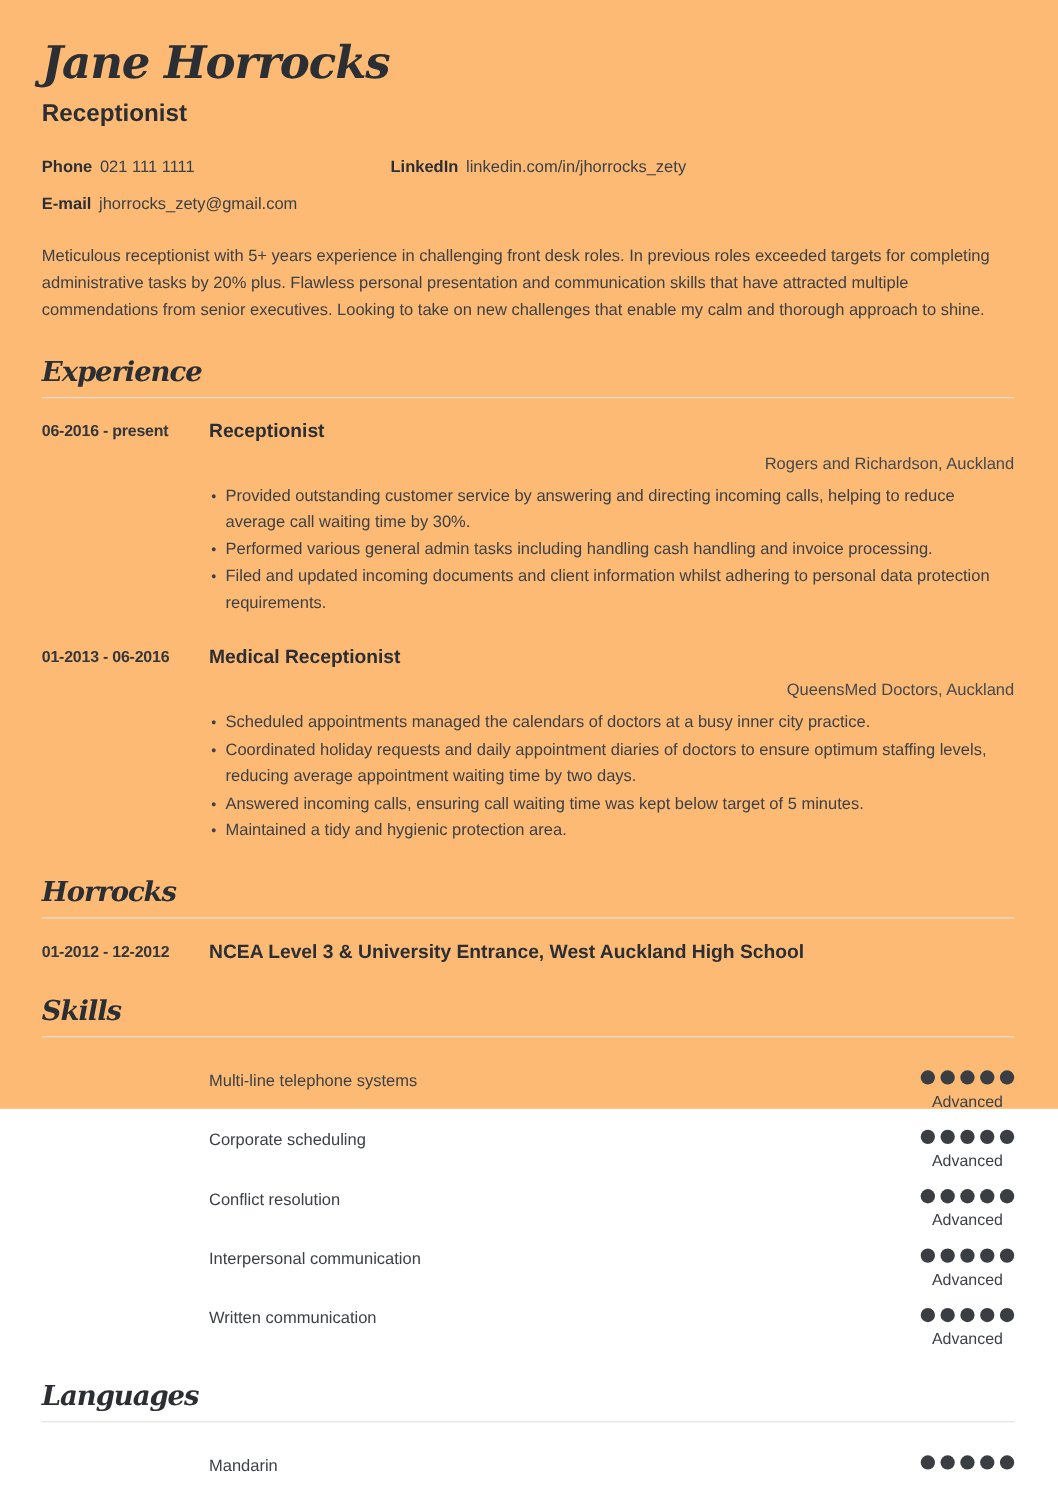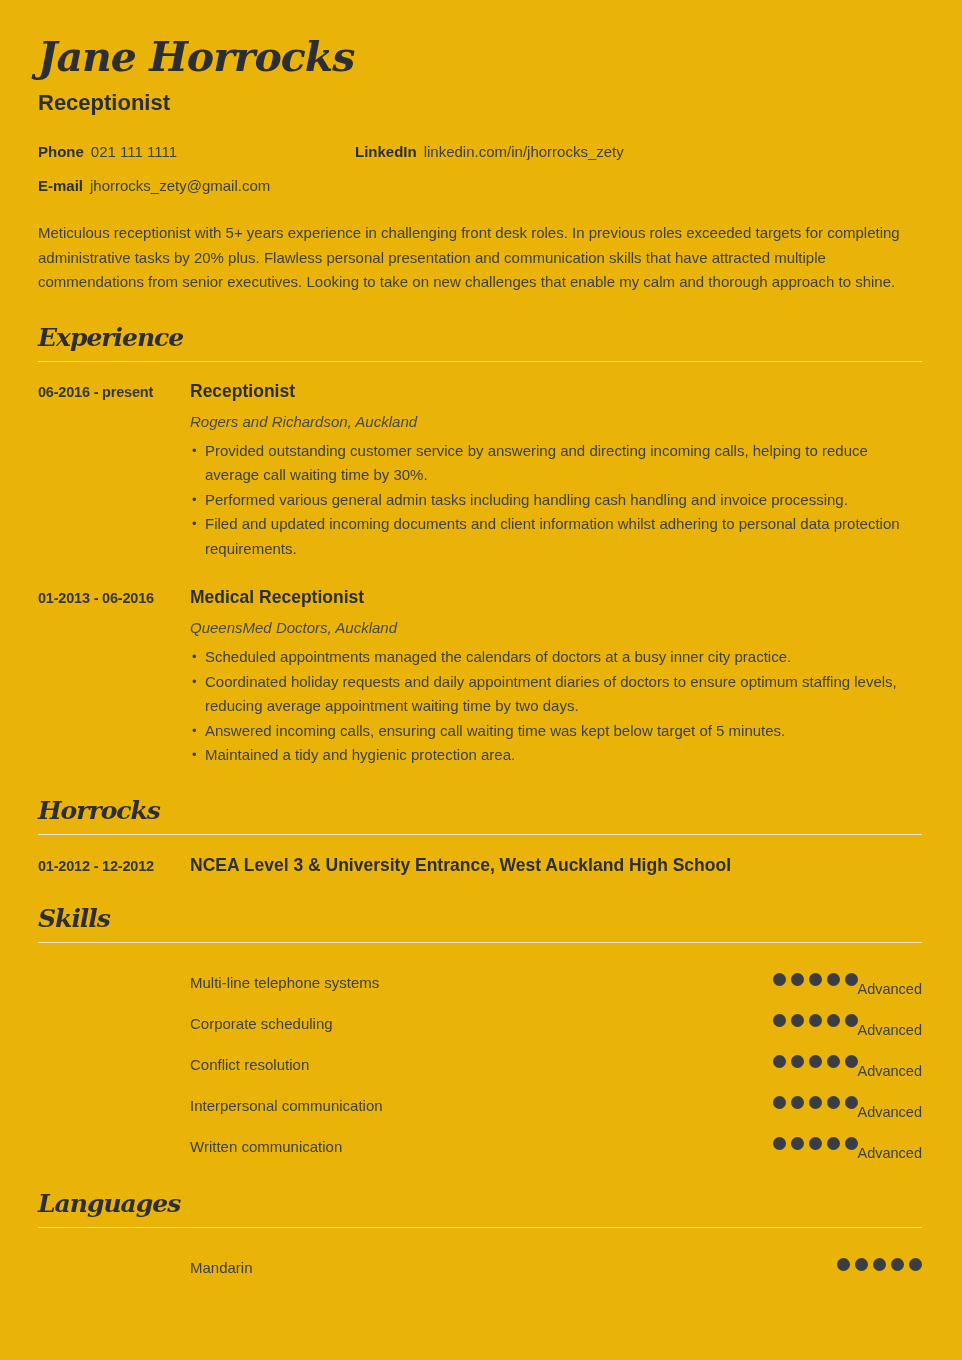--- a/index.html
+++ b/index.html
@@ -2,21 +2,21 @@
 <html><head>
 <meta charset="utf-8">
 <style>
   * { margin:0; padding:0; box-sizing:border-box; }
   html, body { background:#ffffff; }
   body {
     width:962px; height:1360px; overflow:hidden;
     font-family:"Liberation Sans", sans-serif;
     color:#3d4045;
   }
-  .page { width:962px; height:1360px; background:#eab308; padding:34px 40px 0 38px; }
+  .page { width:962px; height:1008px; background:#fdba74; padding:34px 40px 0 38px; }
 
   
   .script {
     font-family:"DejaVu Serif", serif;
     font-style:italic; font-weight:bold;
     color:#2b2e33; letter-spacing:-1px;
   }
   .name { font-size:41px; line-height:1.15; }
   .job-title {
     font-size:22px; font-weight:bold; color:#2b2e33; margin-top:9px;
@@ -32,36 +32,36 @@
   .summary { margin-top:27px; font-size:15px; line-height:24.5px; color:#3d4045; }
 
   .section { margin-top:28px; }
   .section-title { font-size:25px; line-height:1.2; }
   .rule { border:none; border-top:1px solid #e3e3e3; margin-top:8px; height:0; }
 
   .entry { display:grid; grid-template-columns:152px 1fr; padding-top:19px; }
   .entry + .entry { padding-top:26px; }
   .entry-dates { font-size:14.5px; font-weight:bold; color:#33363a; padding-top:3px; letter-spacing:-0.2px; }
   .entry-role { font-size:17.5px; font-weight:bold; color:#2b2e33; }
-  .entry-company { font-style:italic; font-size:15px; color:#45484d; margin-top:11px; }
+  .entry-company { font-size:15px; color:#45484d; margin-top:11px;text-align:right; }
   .entry-bullets { list-style:none; margin-top:9px; }
   .entry-bullets li { font-size:15px; line-height:24.5px; padding-left:15px; position:relative; }
   .entry-bullets li::before { content:"\2022"; position:absolute; left:2px; top:0; font-size:13px; color:#3d4045; }
 
   .edu-entry { display:grid; grid-template-columns:152px 1fr; padding-top:20px; }
   .edu-degree { font-size:17.5px; font-weight:bold; color:#2b2e33; }
 
   .rating-list { padding-top:4px; }
   .rating-row {
     margin-left:152px; margin-top:17px;
     display:flex; justify-content:space-between; align-items:flex-start;
   }
   .rating-row:first-child { margin-top:26px; }
   .rating-name { font-size:15px; color:#3d4045; padding-top:1px; }
-  .rating-right { display:flex; flex-direction:row; align-items:flex-start; }
+  .rating-right { display:flex; flex-direction:column; align-items:center; }
   .dots { display:flex; gap:5px; }
   .dot { width:13px; height:13px; border-radius:50%; background:#3a3e43; }
   .rating-level { margin-top:8px; font-size:14.5px; color:#3d4045; }
 </style>
 </head>
 <body>
 
 <div class="page">
 
   <h1 class="script name">Jane Horrocks</h1>

